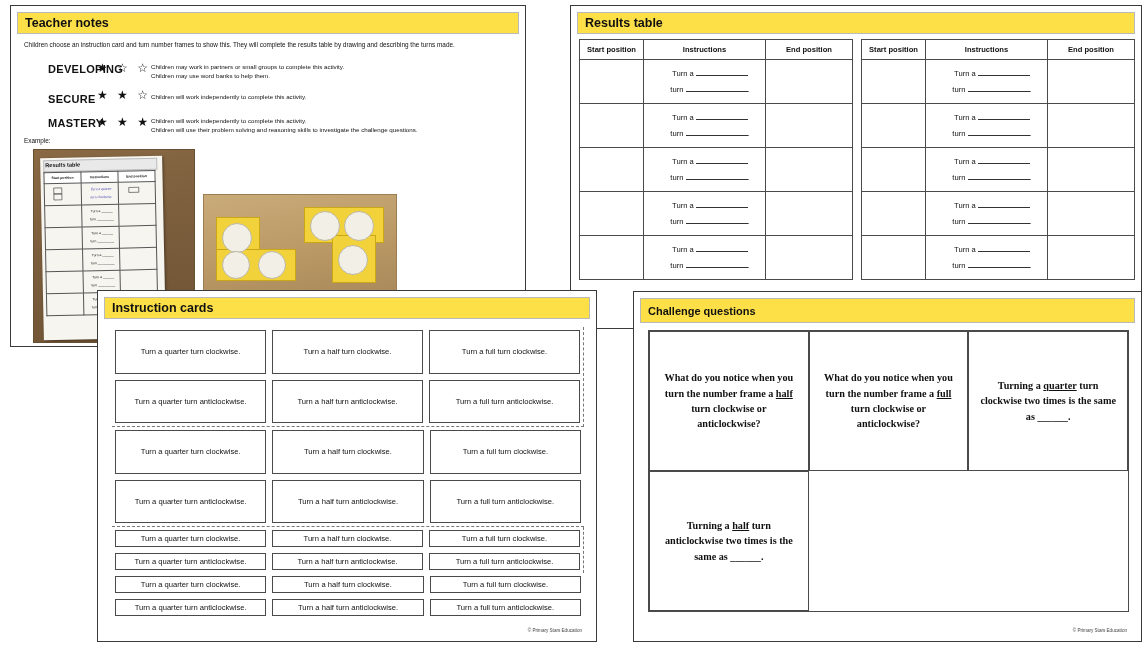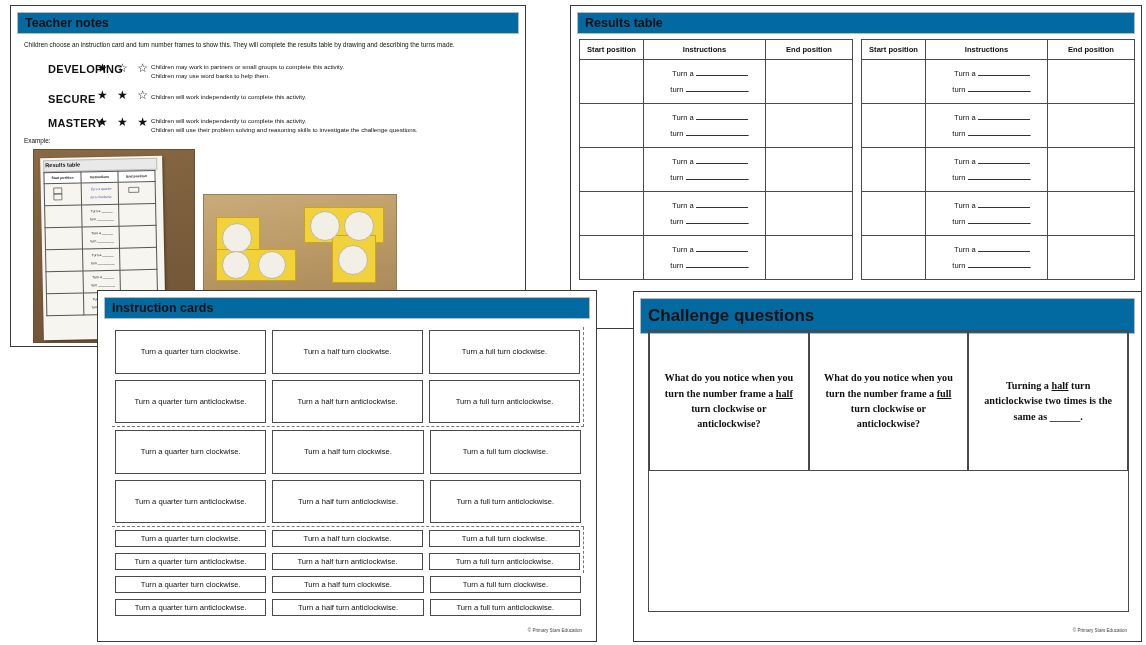--- a/index.html
+++ b/index.html
@@ -15,21 +15,21 @@
     overflow: hidden;
   }
   .panel {
     position: absolute;
     background: #ffffff;
     border: 1px solid #3a3a3a;
     box-sizing: border-box;
   }
   .panel-header {
     margin: 6px 6px 0 6px;
-    background: #0369a1;
+    background: #fde047;
     border: 1px solid #b9b9b9;
     box-sizing: border-box;
     font-weight: bold;
     color: #111;
     display: flex;
     align-items: center;
     padding-left: 7px;
   }
 
   
@@ -225,21 +225,21 @@
     position: absolute;
     right: 14px; bottom: 8px;
     font-size: 4.6px;
     color: #444;
   }
 
   
   #challenge-questions {
     left: 633px; top: 291px; width: 509px; height: 351px;
   }
-  #challenge-questions .panel-header { height: 36px; font-size: 17px; }
+  #challenge-questions .panel-header { height: 25px; font-size: 11px; }
   .cq-grid {
     position: absolute;
     left: 14px; top: 38px;
     width: 481px; height: 282px;
     display: grid;
     grid-template-columns: repeat(3, 1fr);
     grid-template-rows: repeat(2, 1fr);
     border: 1px solid #4a4a4a;
     box-sizing: border-box;
     font-weight: bold;
@@ -488,17 +488,20 @@
 <div class="panel" id="challenge-questions">
   <div class="panel-header">Challenge questions</div>
   <div class="cq-grid">
     <div class="cq-cell">
       <div><span>What do you notice when you turn the number frame a </span><b>half</b><span> turn clockwise or anticlockwise?</span></div>
     </div>
     <div class="cq-cell">
       <div><span>What do you notice when you turn the number frame a </span><b>full</b><span> turn clockwise or anticlockwise?</span></div>
     </div>
     <div class="cq-cell">
+      <div><span>Turning a </span><b>quarter</b><span> turn clockwise two times is the same as ______.</span></div>
+    </div>
+    <div class="cq-cell">
       <div><span>Turning a </span><b>half</b><span> turn anticlockwise two times is the same as ______.</span></div>
     </div>
   </div>
   <div class="cq-credit">© Primary Stars Education</div>
 </div>
 
 </body></html>

